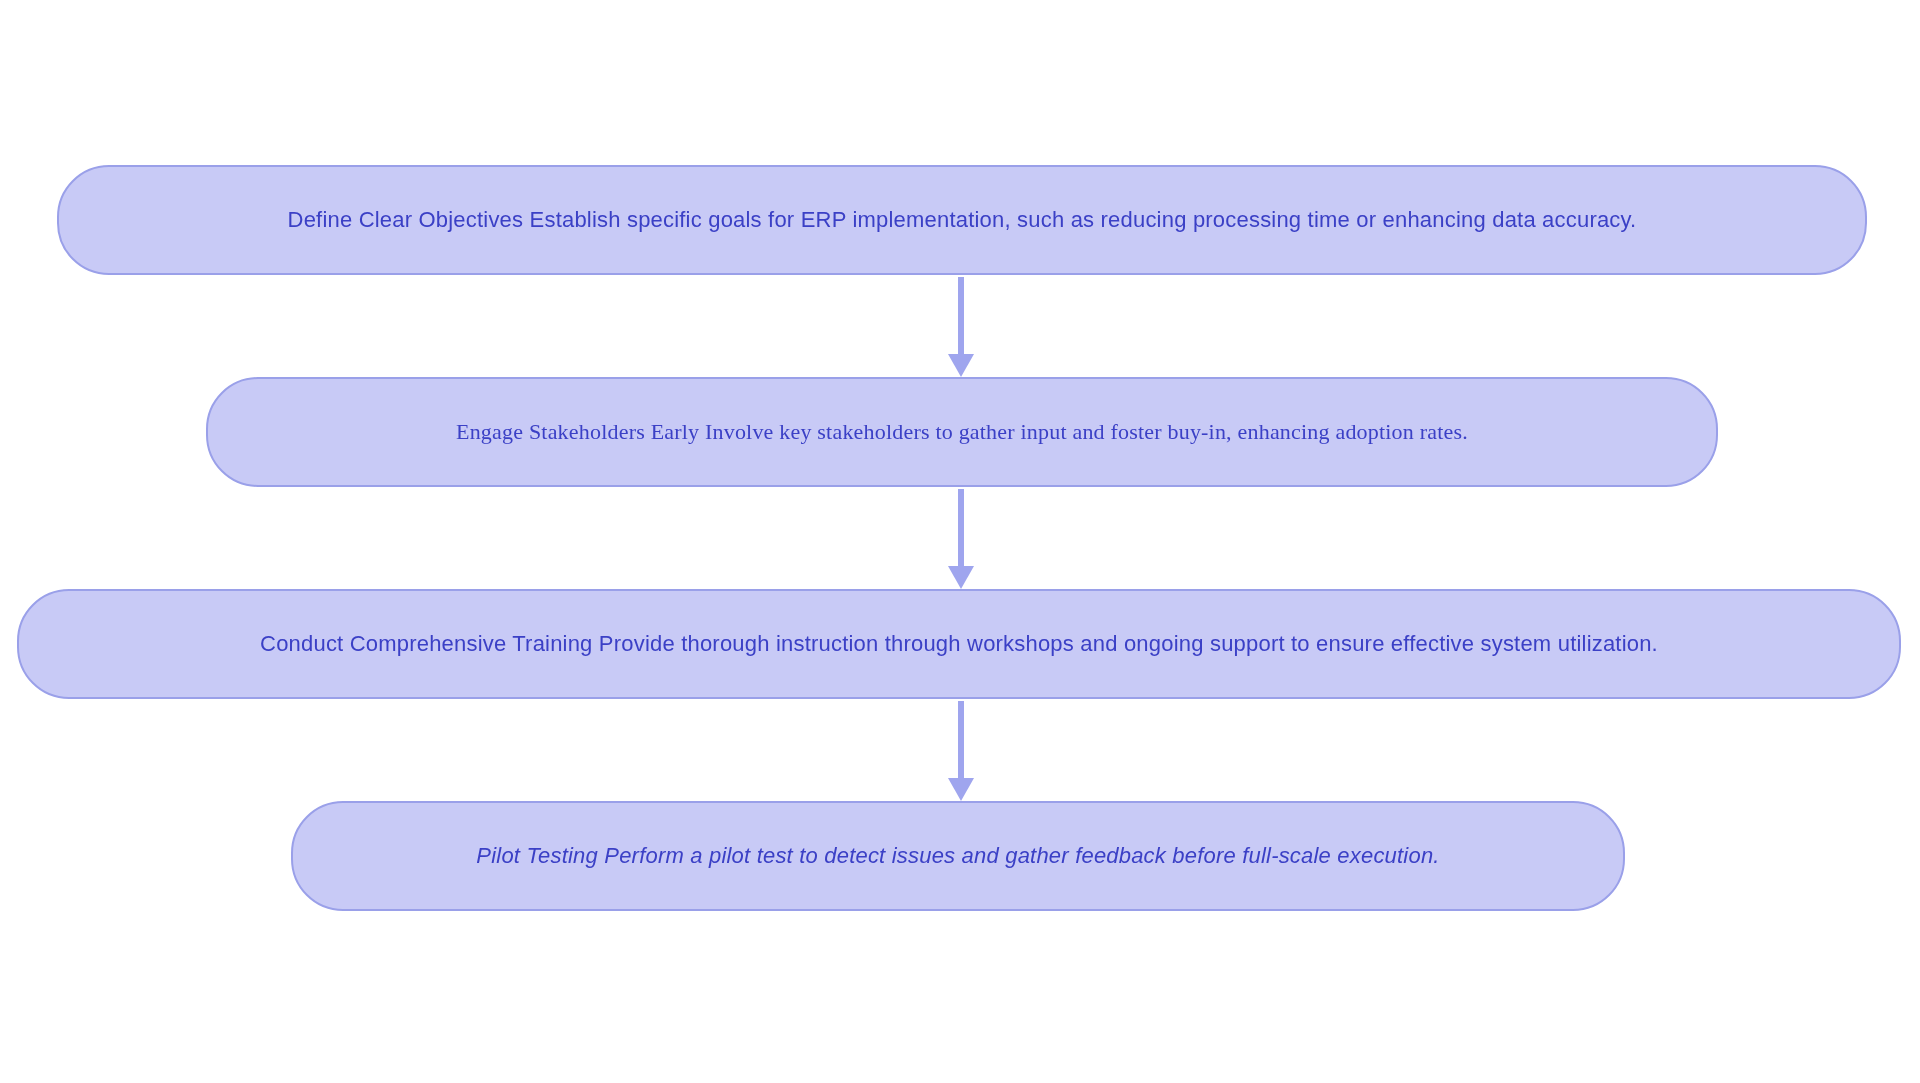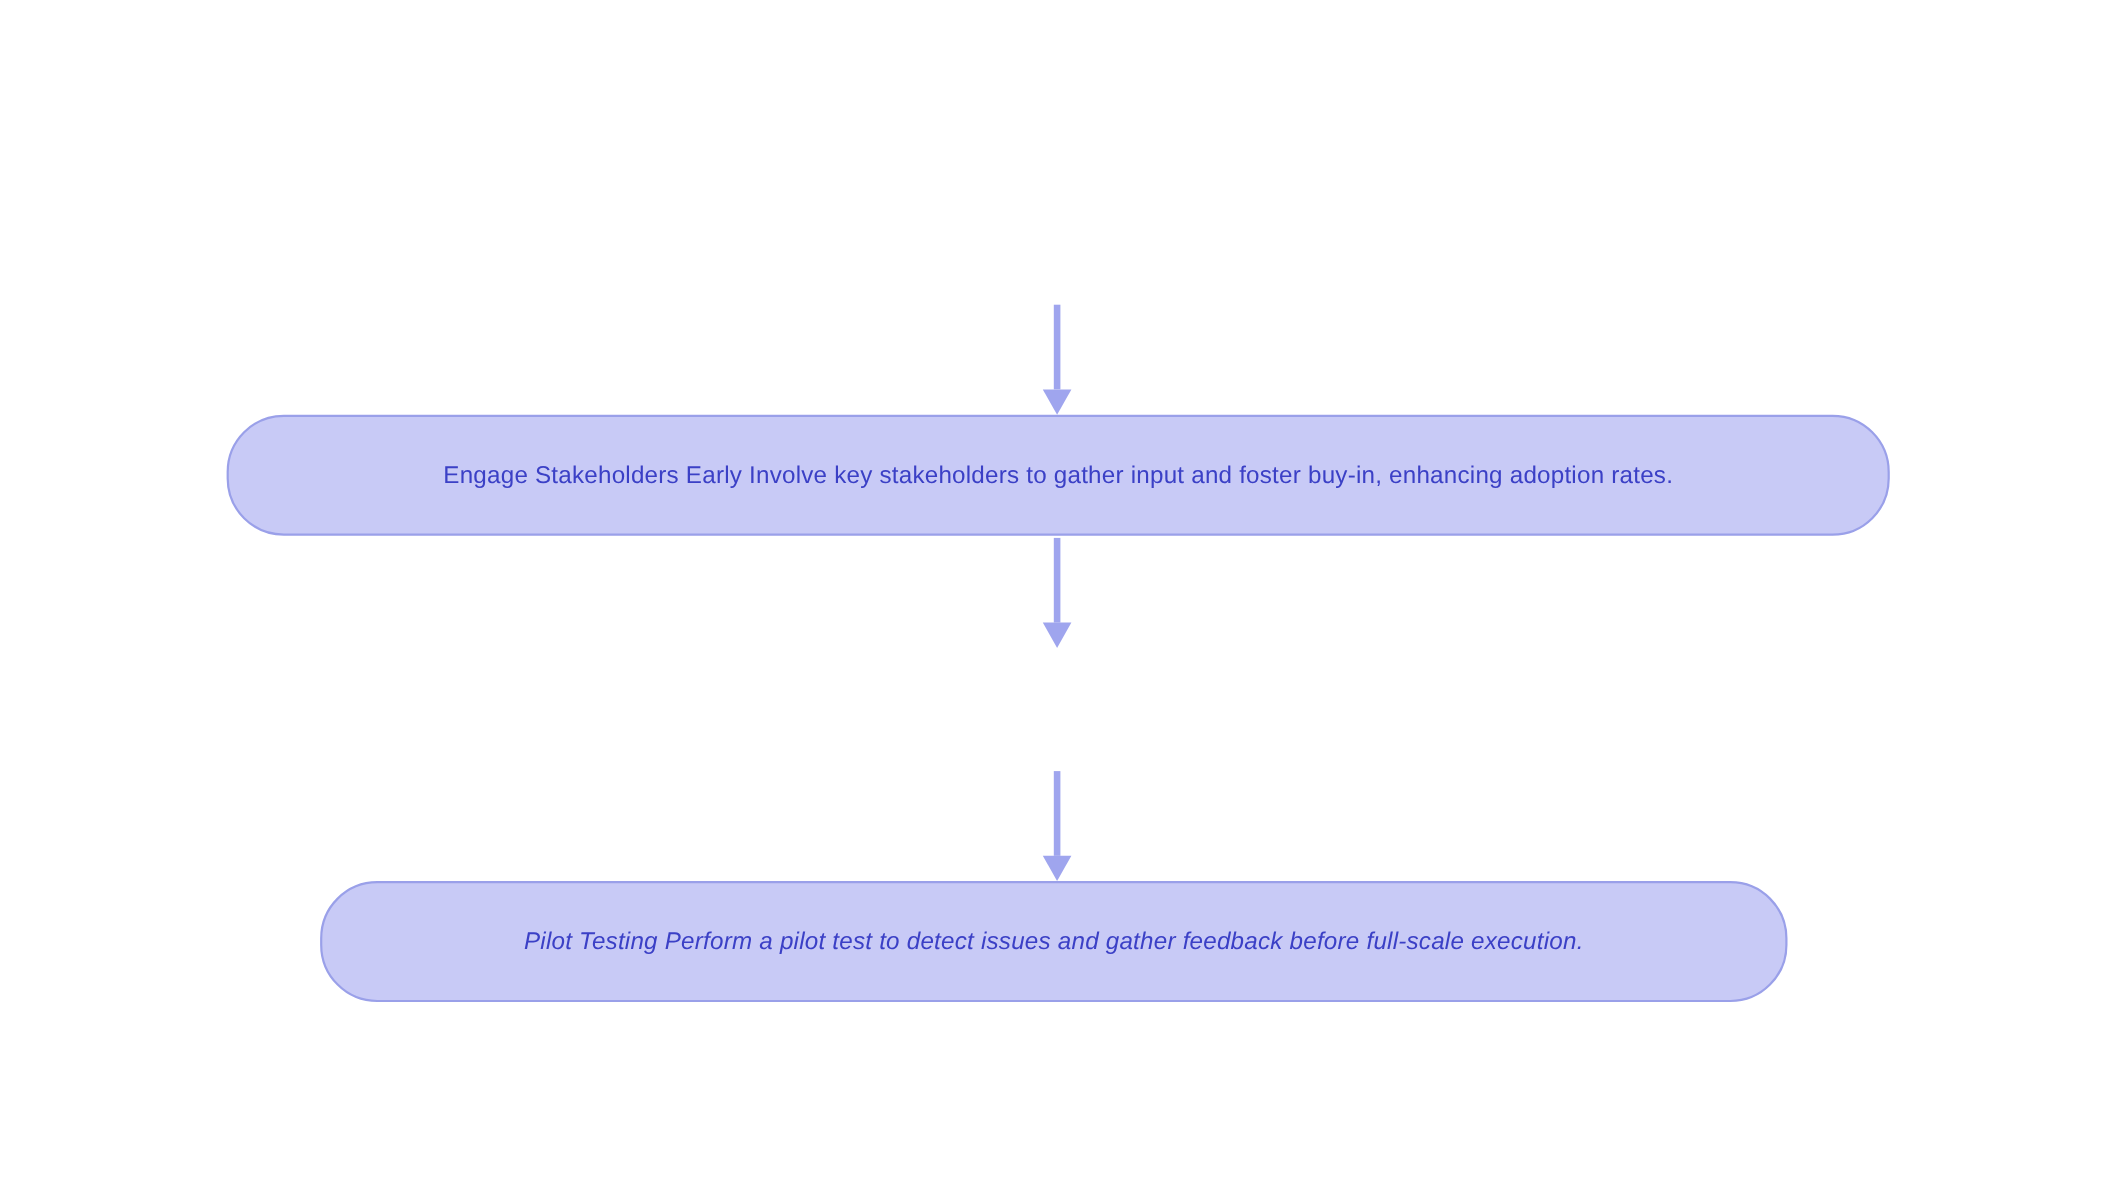--- a/index.html
+++ b/index.html
@@ -34,21 +34,21 @@
     text-align: center;
     padding: 0 60px;
   }
   .flow-node .node-label {
     color: var(--text);
     font-size: 22px;
     line-height: 1.3;
     letter-spacing: 0.2px;
   }
   .node-1 { left: 57px;  top: 165px; width: 1810px; height: 110px; }
-  .node-2 { left: 206px; top: 377px; width: 1512px; height: 110px; }
+  .node-2 { left: 206px; top: 377px; width: 1512px; height: 110px; font-family: Liberation Serif, serif; }
   .node-3 { left: 17px;  top: 589px; width: 1884px; height: 110px; }
   .node-4 { left: 291px; top: 801px; width: 1334px; height: 110px; font-style: italic; }
 
   .arrow {
     position: absolute;
     width: 26px;
     display: flex;
     flex-direction: column;
     align-items: center;
   }
@@ -66,35 +66,41 @@
     border-left: 13px solid transparent;
     border-right: 13px solid transparent;
     border-top: 23px solid var(--arrow);
   }
 </style>
 </head>
 <body>
 
 <div class="canvas">
 
+  <div class="flow-node node-1">
+    <span class="node-label">Define Clear Objectives Establish specific goals for ERP implementation, such as reducing processing time or enhancing data accuracy.</span>
+  </div>
 
   <div class="arrow arrow-1">
     <div class="arrow-line"></div>
     <div class="arrow-head"></div>
   </div>
 
   <div class="flow-node node-2">
     <span class="node-label">Engage Stakeholders Early Involve key stakeholders to gather input and foster buy-in, enhancing adoption rates.</span>
   </div>
 
   <div class="arrow arrow-2">
     <div class="arrow-line"></div>
     <div class="arrow-head"></div>
   </div>
 
+  <div class="flow-node node-3">
+    <span class="node-label">Conduct Comprehensive Training Provide thorough instruction through workshops and ongoing support to ensure effective system utilization.</span>
+  </div>
 
   <div class="arrow arrow-3">
     <div class="arrow-line"></div>
     <div class="arrow-head"></div>
   </div>
 
   <div class="flow-node node-4">
     <span class="node-label">Pilot Testing Perform a pilot test to detect issues and gather feedback before full-scale execution.</span>
   </div>
 

